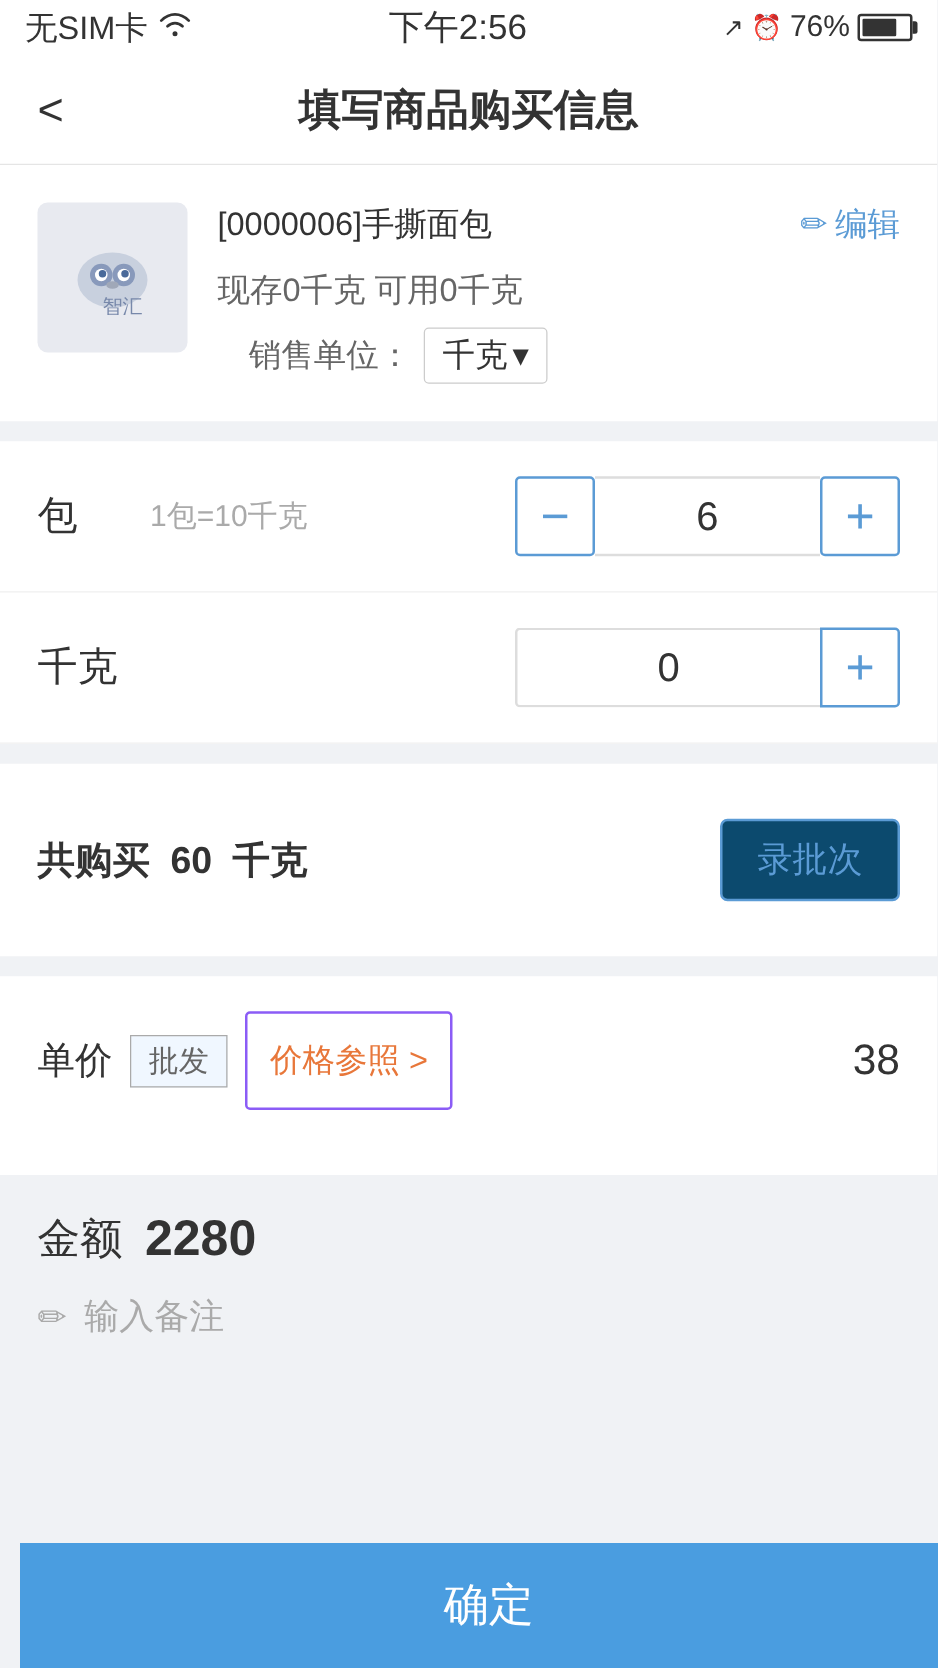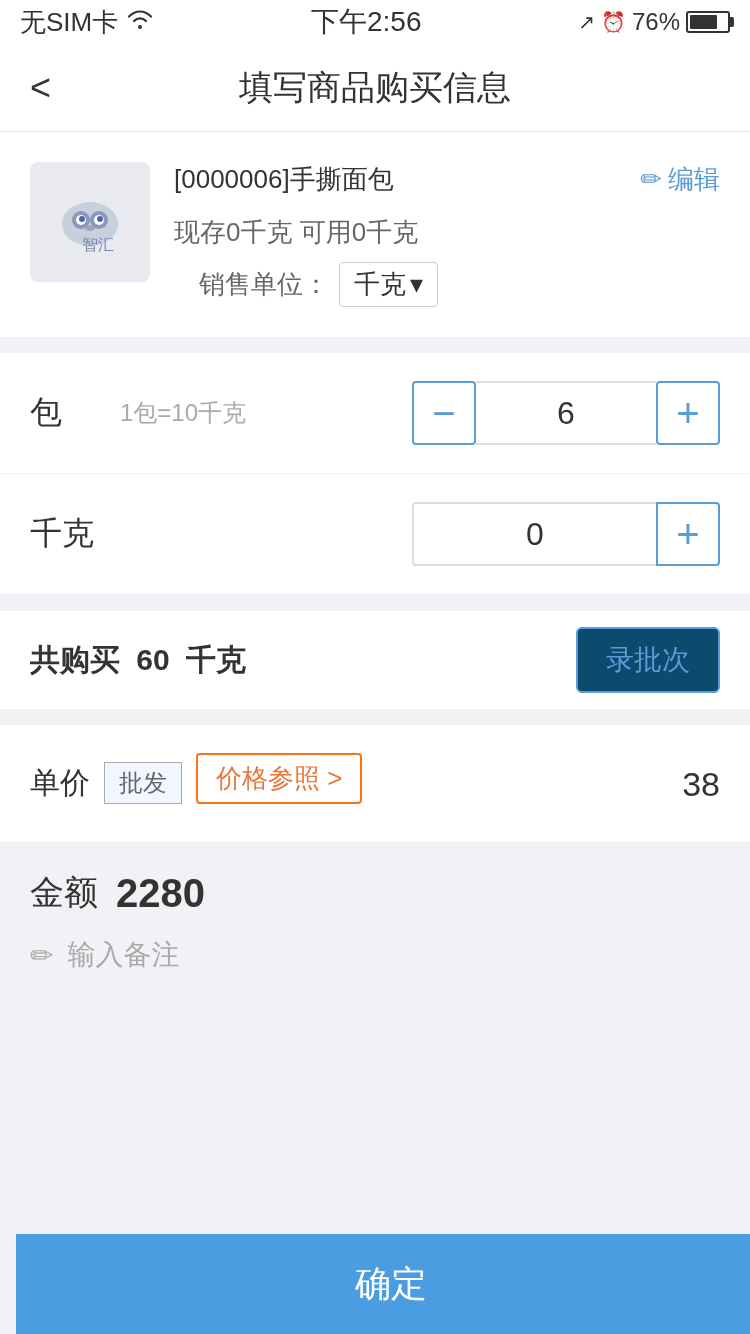--- a/index.html
+++ b/index.html
@@ -68,21 +68,21 @@
     }
     .nav-back {
       position: absolute;
       left: 30px;
       font-size: 36px;
       color: #333;
       cursor: pointer;
     }
     .nav-title {
       font-size: 34px;
-      font-weight: 400;
+      font-weight: 700;
       color: #333;
     }
 
     
     .product-section {
       background: #fff;
       padding: 30px 30px;
       display: flex;
       align-items: flex-start;
       gap: 24px;
@@ -224,21 +224,21 @@
     .qty-right-group {
       display: flex;
       align-items: center;
       gap: 0;
       margin-left: auto;
     }
 
     
     .total-row {
       background: #fff;
-      padding: 16px 30px;
+      padding: 44px 30px;
       display: flex;
       align-items: center;
       justify-content: space-between;
       margin-bottom: 16px;
     }
     .total-text {
       font-size: 30px;
       color: #333;
     }
     .total-text span {
@@ -255,41 +255,41 @@
     }
 
     
     .price-section {
       background: #fff;
       padding: 28px 30px;
       margin-bottom: 0;
     }
     .price-row {
       display: flex;
-      align-items: flex-end;
-      margin-bottom: 10px;
+      align-items: center;
+      margin-bottom: 24px;
     }
     .price-label {
       font-size: 30px;
       color: #333;
       margin-right: 14px;
     }
     .price-tag {
       background: #f0f7ff;
       border: 1px solid #aaa;
       border-radius: 0;
       padding: 4px 14px;
       font-size: 24px;
       color: #666;
       margin-right: 14px;
     }
     .price-ref-btn {
-      border: 2px solid #f97316;
+      border: 2px solid #8b5cf6;
       border-radius: 4px;
-      padding: 6px 18px;
+      padding: 20px 18px;
       font-size: 26px;
       color: #e8773a;
       background: #fff;
       display: flex;
       align-items: center;
       gap: 6px;
       cursor: pointer;
     }
     .price-value {
       margin-left: auto;

